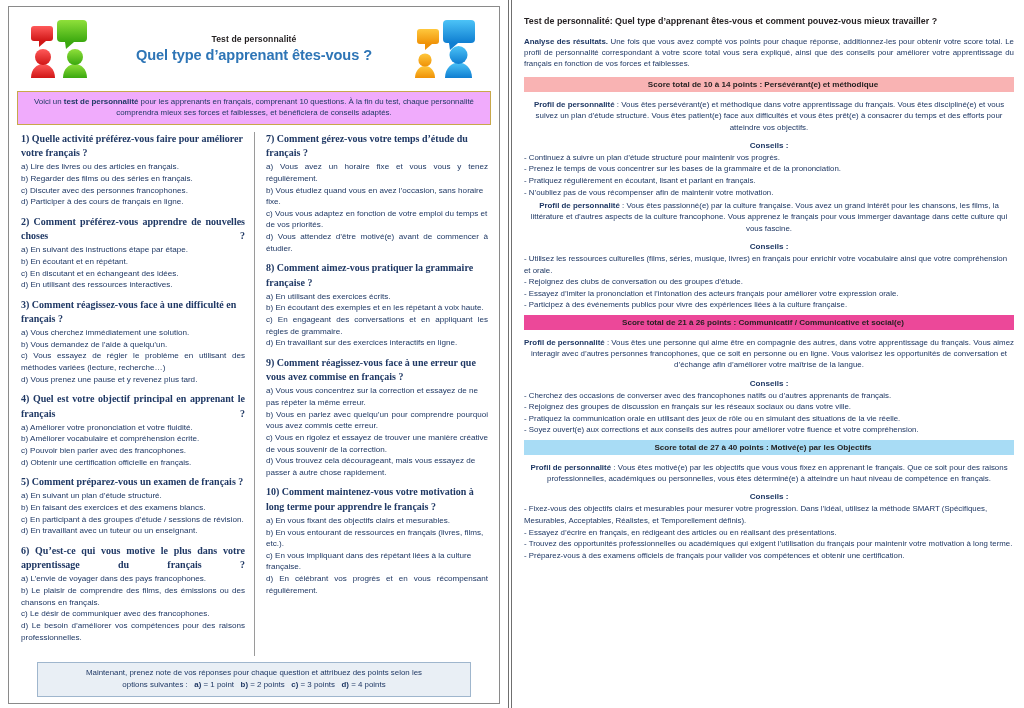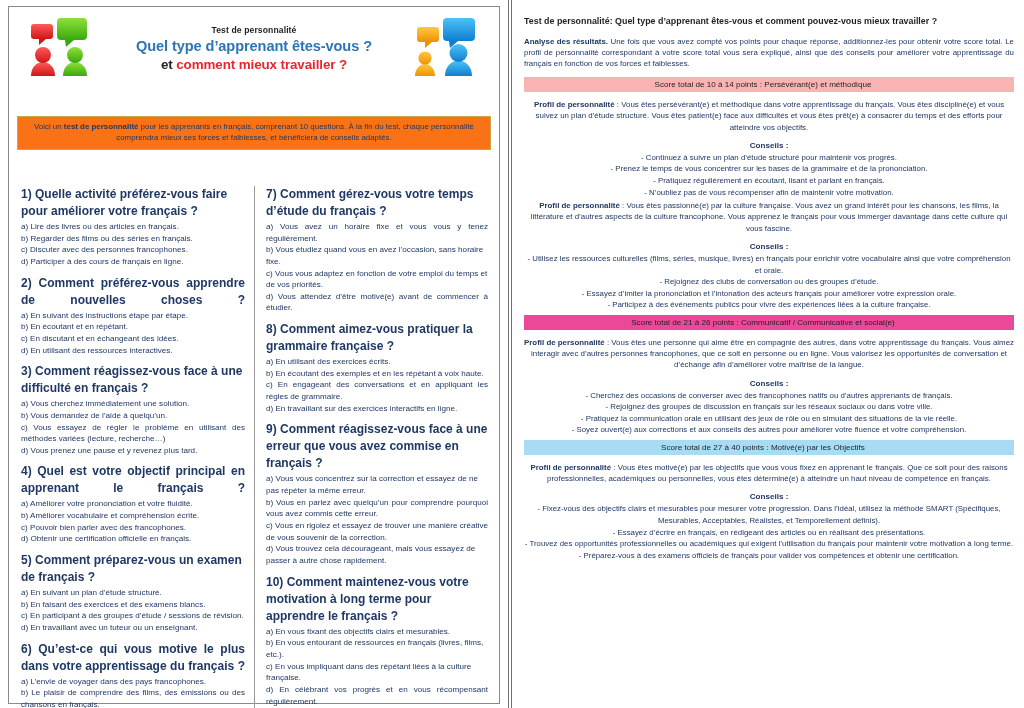--- a/index.html
+++ b/index.html
@@ -15,21 +15,21 @@
   .left-page {
     position: relative;
     width: 508px; height: 708px;
     padding: 6px 8px 4px 8px;
     background: #fff;
   }
   .left-inner {
     border: 1px solid #8a8a8a;
     width: 100%; height: 100%;
     padding: 5px 6px 4px 6px;
-    display: flex; flex-direction: column; gap: 29px;
+    display: flex; flex-direction: column;
   }
   .page-divider {
     width: 4px; height: 708px;
     background: #ffffff;
     border-left: 1px solid #6f6f6f;
     border-right: 1px solid #6f6f6f;
   }
 
   
   .lp-header {
@@ -47,36 +47,36 @@
     font-size: 14.6px; font-weight: bold; color: #2e75b6;
     letter-spacing: -.1px; margin-bottom: 3px;
   }
   .title-sub { font-size: 13.4px; font-weight: bold; letter-spacing: -.1px; }
   .title-sub .et { color: #231f20; }
   .title-sub .red { color: #e8262b; }
 
   
   .intro-box {
     border: 1px solid #c8a84a;
-    background: #f97316;
+    background: #f0abfc;
     margin: 3px 2px 7px 2px;
     padding: 4px 10px 5px 10px;
     text-align: center;
     font-size: 7.9px; line-height: 1.45; color: #1f3864;
   }
   .intro-box b { color: #1f3864; }
 
   
   .q-cols { display: flex; flex: 1 1 auto; gap: 0; padding: 0 2px; }
   .q-col { width: 50%; padding: 0 9px 0 4px; position: relative; }
   .q-col.right { padding: 0 3px 0 11px; border-left: 1px solid #9a9a9a; }
   .q-title {
-    font-size: 12px; font-weight: bold; color: #1f3864;
+    font-size: 10px; font-weight: bold; color: #1f3864;
     text-align: justify; text-align-last: justify;
-    line-height: 1.42; margin-top: 7px; margin-bottom: 1px;
+    line-height: 1.42; margin-top: 7px; margin-bottom: 1px; font-family: Liberation Serif, serif;
   }
   .q-title.first { margin-top: 0; }
   .q-title.nojust { text-align: left; text-align-last: left; }
   .q-opt {
     font-size: 8.1px; color: #1f3864; line-height: 1.44;
     text-align: justify; margin-bottom: 0px;
   }
   .q-opt.nojust { text-align: left; }
 
   
@@ -101,30 +101,30 @@
     margin: 8px 0 8px 0; line-height: 1.3;
   }
   .rp-para {
     font-size: 7.9px; color: #1f3864; line-height: 1.42;
     text-align: center; margin-bottom: 8px;
   }
   .rp-para.just { text-align: justify; }
   .rp-para b { font-weight: bold; }
   .score-band {
     text-align: center;
-    font-size: 8.1px; font-weight: normal; color: #231f20;
+    font-size: 8.1px; font-weight: bold; color: #231f20;
     padding: 3px 16px 3px 4px;
     margin: 4px 0 7px 0;
   }
   .conseils-head {
     text-align: center; font-size: 8.1px; font-weight: bold;
     color: #1f3864; margin: 7px 0 2px 0;
   }
   .conseil-line {
-    text-align: center; font-size: 7.85px; color: #1f3864;
+    font-size: 7.85px; color: #1f3864;
     line-height: 1.48;
   }
   .rp-section { margin-bottom: 2px; }
 </style>
 </head>
 <body>
 
 <div id="page">
 
   <div class="left-page">
@@ -150,24 +150,20 @@
             <path d="M12 62c0-9 6-14 12-14s12 5 12 14z" fill="url(#gr)"></path>
             <circle cx="24" cy="41" r="8" fill="url(#gr)"></circle>
             <path d="M44 62c0-9 6-14 12-14s12 5 12 14z" fill="url(#gg)"></path>
             <circle cx="56" cy="41" r="8" fill="url(#gg)"></circle>
           </svg>
         </div>
 
         <div class="title-block">
           <div class="title-small">Test de personnalité</div>
           <div class="title-main">Quel type d’apprenant êtes-vous ?</div>
-          <div class="title-sub">
-            <span class="et">et</span>
-            <span class="red">comment mieux travailler ?</span>
-          </div>
         </div>
 
         <div class="bubble-art">
           <svg viewBox="0 0 86 68" width="86" height="68">
             <defs>
               <linearGradient id="go" x1="0" y1="0" x2="0" y2="1">
                 <stop offset="0" stop-color="#ffc83d"></stop>
                   <stop offset="1" stop-color="#ef9106"></stop>
               </linearGradient>
               <linearGradient id="gb" x1="0" y1="0" x2="0" y2="1">
@@ -253,20 +249,21 @@
 
           <div class="q-title nojust">10) Comment maintenez-vous votre motivation à long terme pour apprendre le français ?</div>
           <div class="q-opt nojust">a) En vous fixant des objectifs clairs et mesurables.</div>
           <div class="q-opt nojust">b) En vous entourant de ressources en français (livres, films, etc.).</div>
           <div class="q-opt nojust">c) En vous impliquant dans des répétant liées à la culture française.</div>
           <div class="q-opt">d) En célébrant vos progrès et en vous récompensant régulièrement.</div>
         </div>
       </div>
 
       <div class="footer-box">
+        <div>Maintenant, prenez note de vos réponses pour chaque question et attribuez des points selon les</div>
         <div>
           <span>options suivantes :</span>&nbsp;&nbsp;
           <b>a)</b>
           <span>= 1 point</span>&nbsp;&nbsp;
           <b>b)</b>
           <span>= 2 points</span>&nbsp;&nbsp;
           <b>c)</b>
           <span>= 3 points</span>&nbsp;&nbsp;
           <b>d)</b>
           <span>= 4 points</span>

